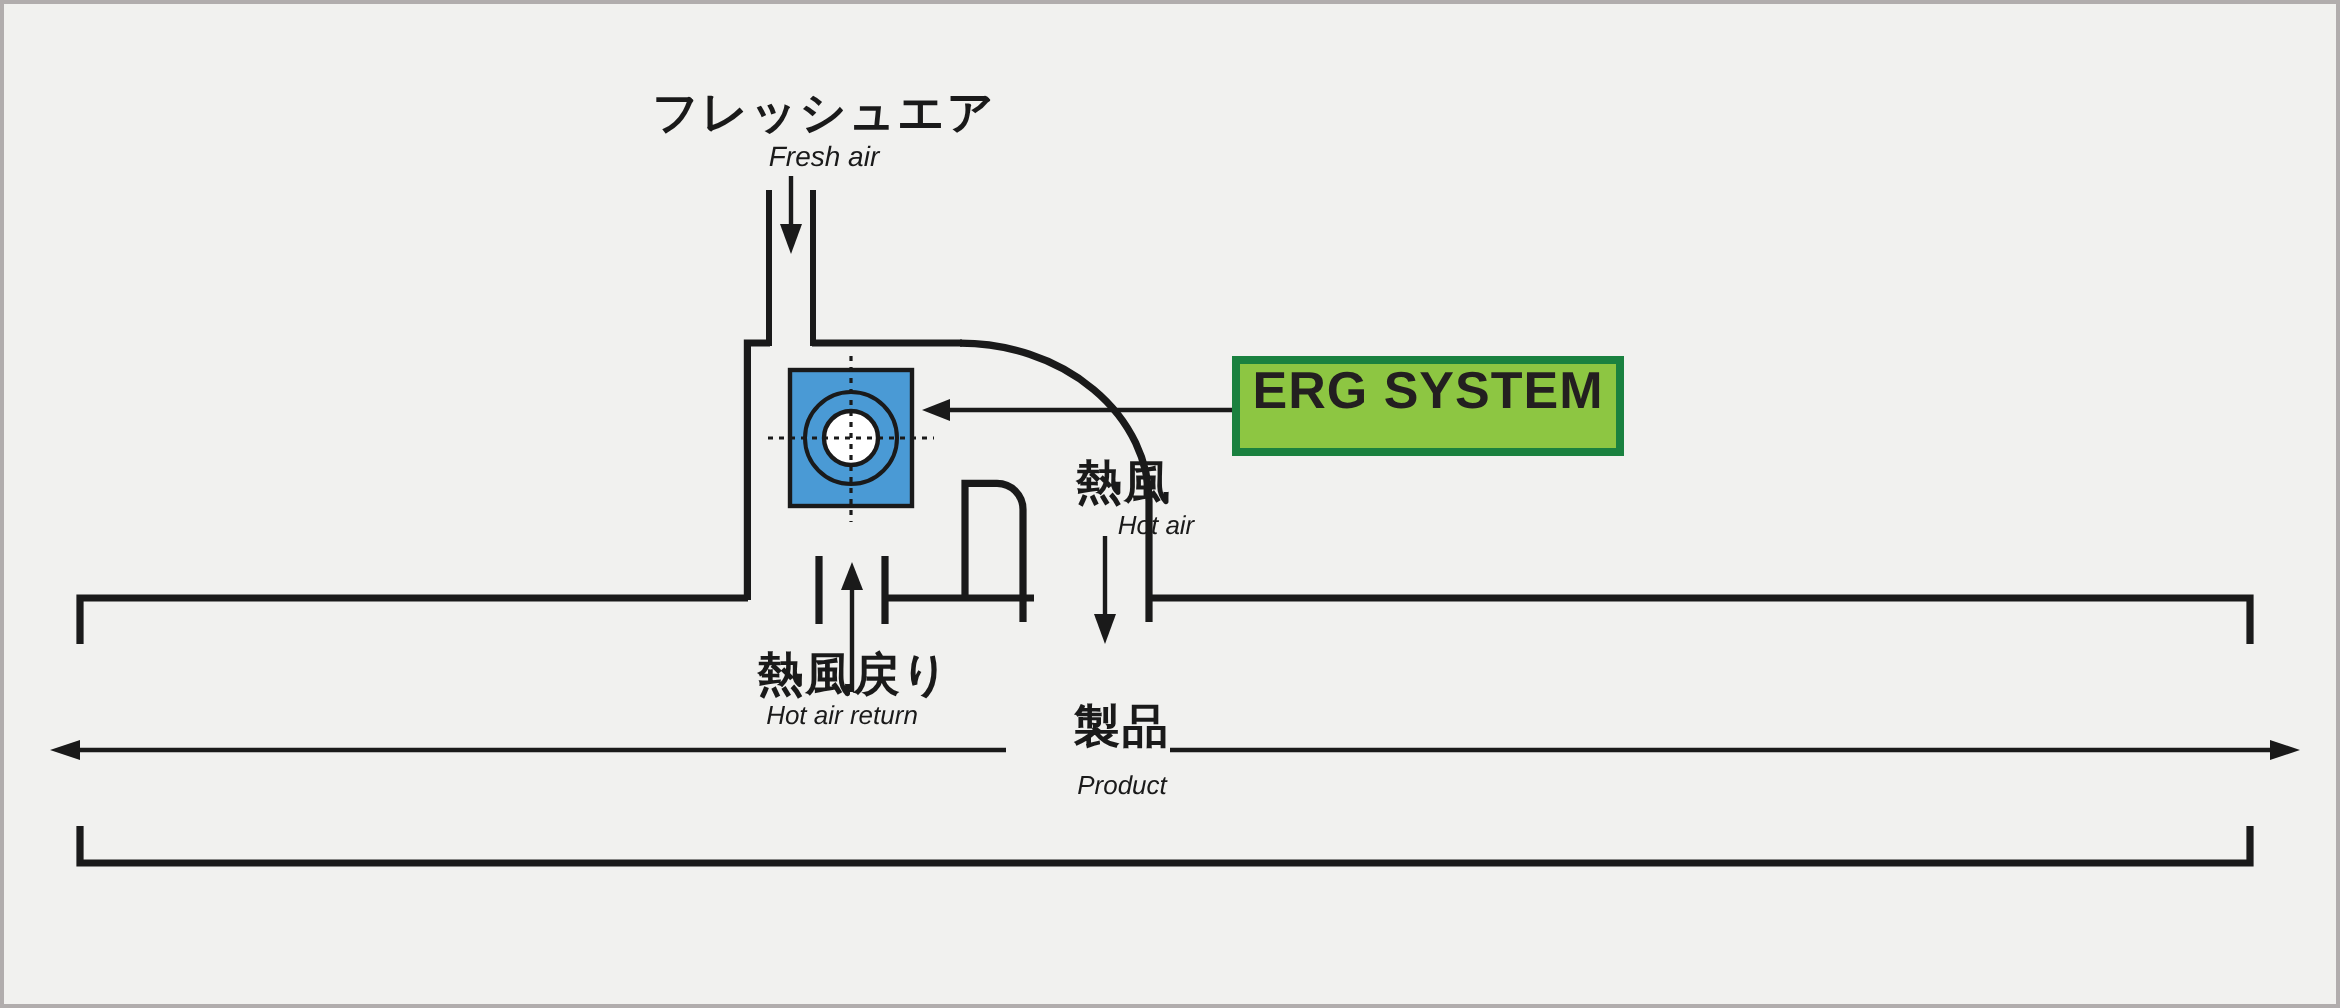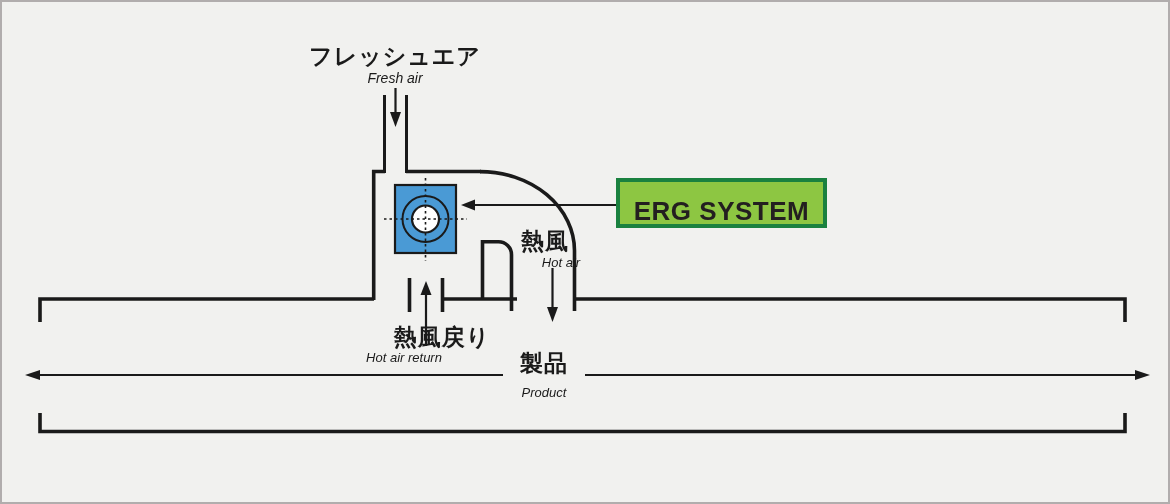--- a/index.html
+++ b/index.html
@@ -23,31 +23,32 @@
   .circ{fill:none;stroke:var(--c-line,#1a1a1a);stroke-width:2;}
   .circ-white{fill:#ffffff;stroke:var(--c-line,#1a1a1a);stroke-width:2.2;}
 
   .lbl{
     position:absolute;
     color:var(--c-text,#1a1a1a);
     text-align:center;
     white-space:nowrap;
     transform:translateX(-50%);
     line-height:1;
+    margin-left:17px;
   }
   .jp-big{font-size:23px;font-weight:bold;letter-spacing:1px;}
   .en-sub{font-size:14px;font-weight:normal;letter-spacing:0;font-style:italic;}
   .en-sub-sm{font-size:13px;}
 
   #erg-box{
     position:absolute;
-    left:614px;top:176px;width:211px;height:50px;
+    left:614px;top:176px;width:196px;height:50px;
     background:var(--c-erg-fill,#8dc642);
     border:4px solid var(--c-erg-border,#1a813f);
-    display:flex;align-items:flex-end;justify-content:center;
+    display:flex;align-items:flex-start;justify-content:center;
   }
   #erg-box span{
     color:var(--c-erg-text,#231f20);
     font-size:26px;font-weight:bold;letter-spacing:0.5px;
     line-height:1;
   }
 </style>
 </head>
 <body>
 
@@ -113,21 +114,21 @@
       <path class="stroke w35" d="M 38,411 L 38,429.5 L 1123,429.5 L 1123,411"></path>
     </g>
   </svg>
 
   <div class="lbl jp-big" style="left:393px;top:43px;">フレッシュエア</div>
   <div class="lbl en-sub" style="left:393px;top:69px;">Fresh air</div>
 
   <div class="lbl jp-big" style="left:543px;top:230px;font-family:Liberation Mono, monospace;">熱風</div>
   <div class="lbl en-sub en-sub-sm" style="left:543px;top:254px;padding-left:32px;">Hot air</div>
 
-  <div class="lbl jp-big" style="left:440px;top:324px;">熱風戻り</div>
+  <div class="lbl jp-big" style="left:408px;top:324px;">熱風戻り</div>
   <div class="lbl en-sub en-sub-sm" style="left:402px;top:349px;text-align:right;">Hot air return</div>
 
   <div class="lbl jp-big" style="left:542px;top:352px;font-family:Liberation Mono, monospace;">製品</div>
   <div class="lbl en-sub en-sub-sm" style="left:542px;top:384px;text-align:center;">Product</div>
 
   <div id="erg-box">
     <span>ERG SYSTEM</span>
   </div>
 
 </div>

